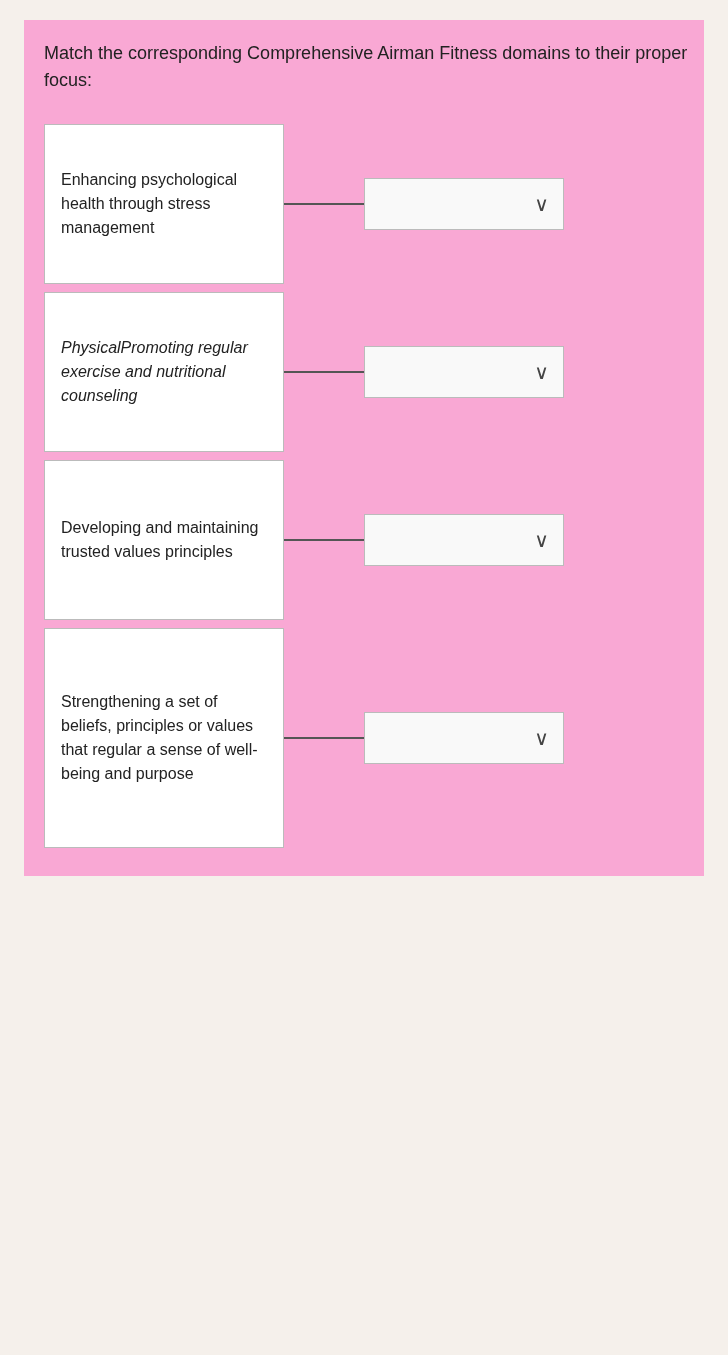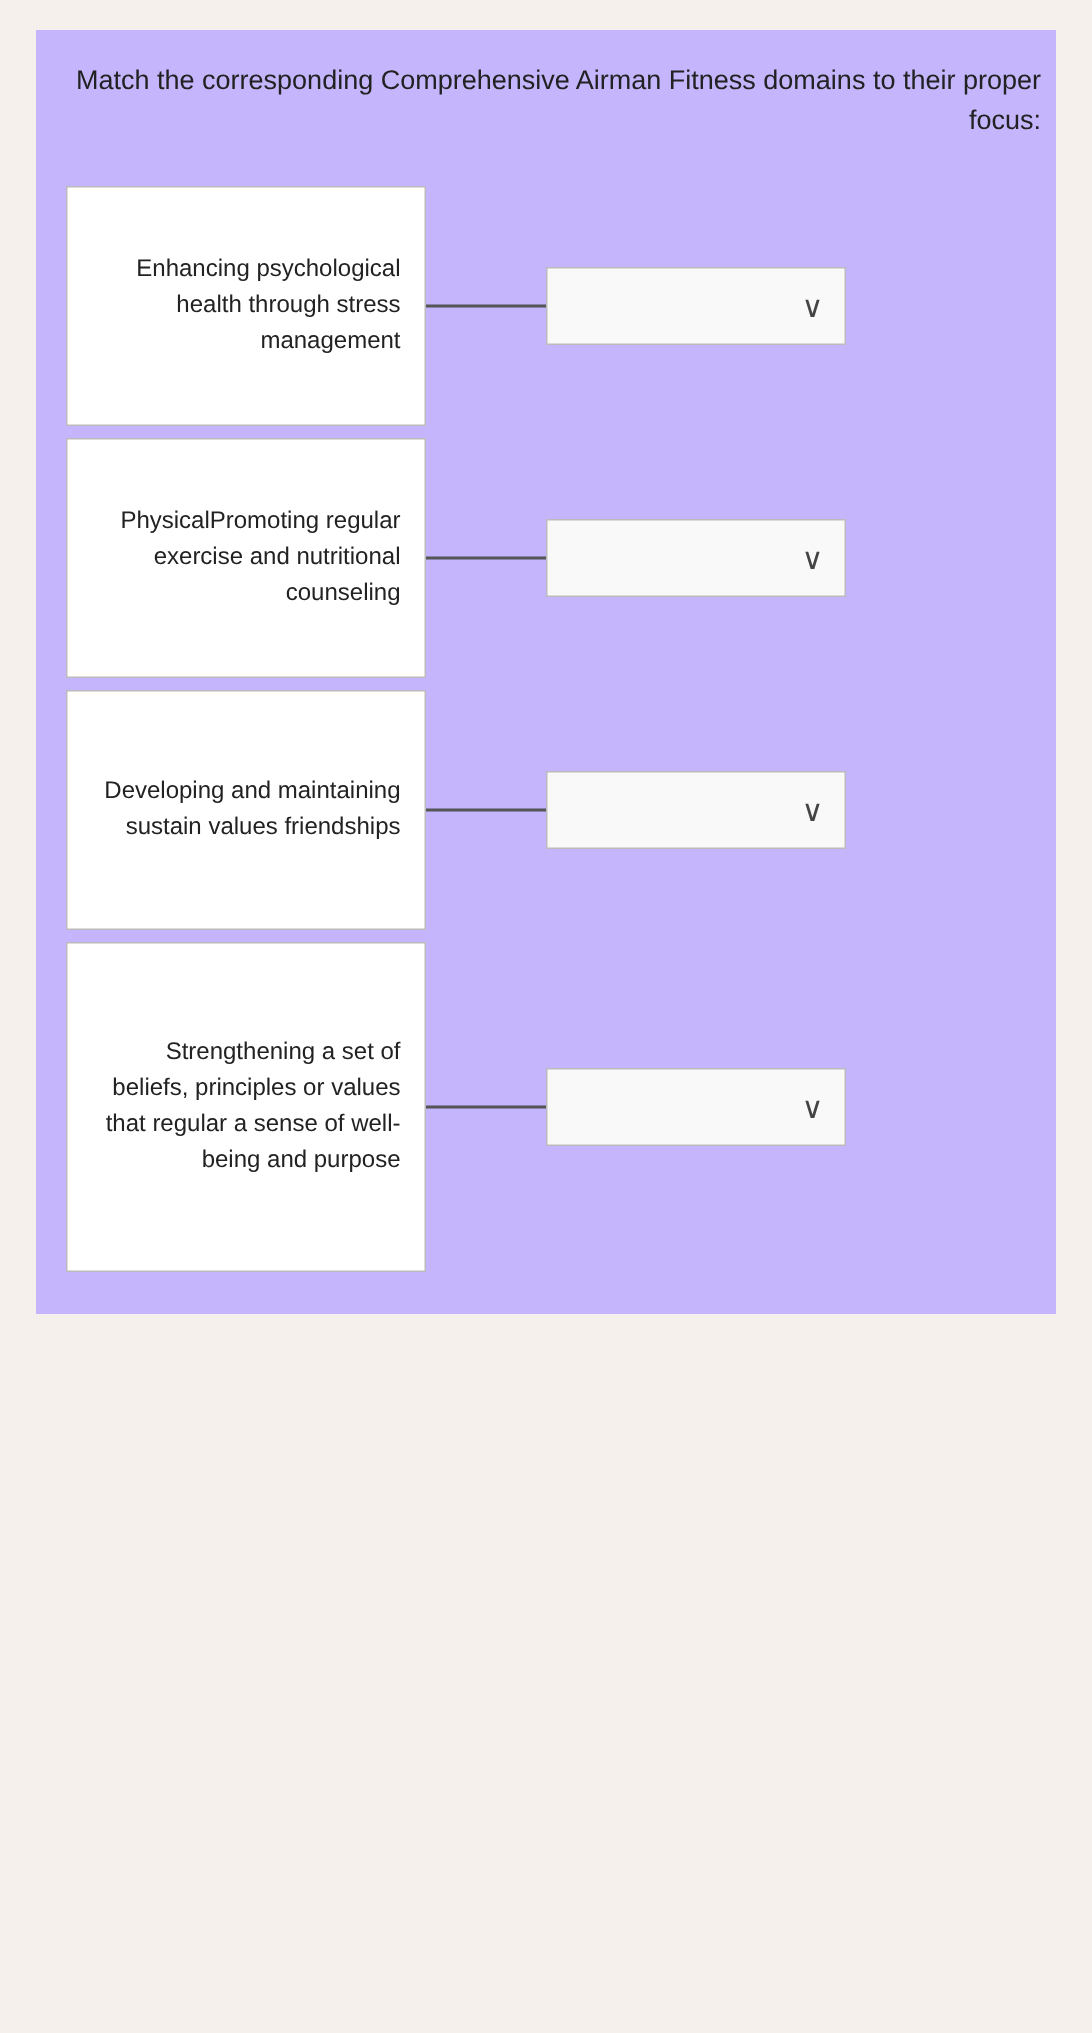--- a/index.html
+++ b/index.html
@@ -13,25 +13,24 @@
       min-height: 1355px;
       background-color: #f5f0eb;
       font-family: Arial, sans-serif;
       display: flex;
       justify-content: center;
       align-items: flex-start;
       padding: 20px;
     }
 
     .page-container {
-      background-color: #c4b5fd;
+      background-color: #f9a8d4;
       width: 100%;
       max-width: 680px;
       padding: 20px 10px;
-      text-align: right;
     }
 
     .instructions {
       font-size: 18px;
       color: #222;
       margin-bottom: 30px;
       line-height: 1.5;
       padding-left: 10px;
     }
 
@@ -83,21 +82,21 @@
       cursor: pointer;
       flex-shrink: 0;
     }
 
     .chevron-icon {
       font-size: 20px;
       color: #444;
     }
 
     .row-1 .left-box { min-height: 160px; }
-    .row-2 .left-box { min-height: 160px; }
+    .row-2 .left-box { min-height: 160px; font-style: italic; }
     .row-3 .left-box { min-height: 160px; }
     .row-4 .left-box { min-height: 220px; }
 
     .row-1 .right-dropdown { margin-top: 0; }
     .row-2 .right-dropdown { margin-top: 0; }
     .row-3 .right-dropdown { margin-top: 0; }
     .row-4 .right-dropdown { margin-top: 0; }
 
     .match-row {
       align-items: center;
@@ -126,21 +125,21 @@
         <span>PhysicalPromoting regular exercise and nutritional counseling</span>
       </div>
       <div class="connector-line"></div>
       <div class="right-dropdown">
         <span class="chevron-icon">∨</span>
       </div>
     </div>
 
     <div class="match-row row-3">
       <div class="left-box">
-        <span>Developing and maintaining sustain values friendships</span>
+        <span>Developing and maintaining trusted values principles</span>
       </div>
       <div class="connector-line"></div>
       <div class="right-dropdown">
         <span class="chevron-icon">∨</span>
       </div>
     </div>
 
     <div class="match-row row-4">
       <div class="left-box">
         <span>Strengthening a set of beliefs, principles or values that regular a sense of well-being and purpose</span>

